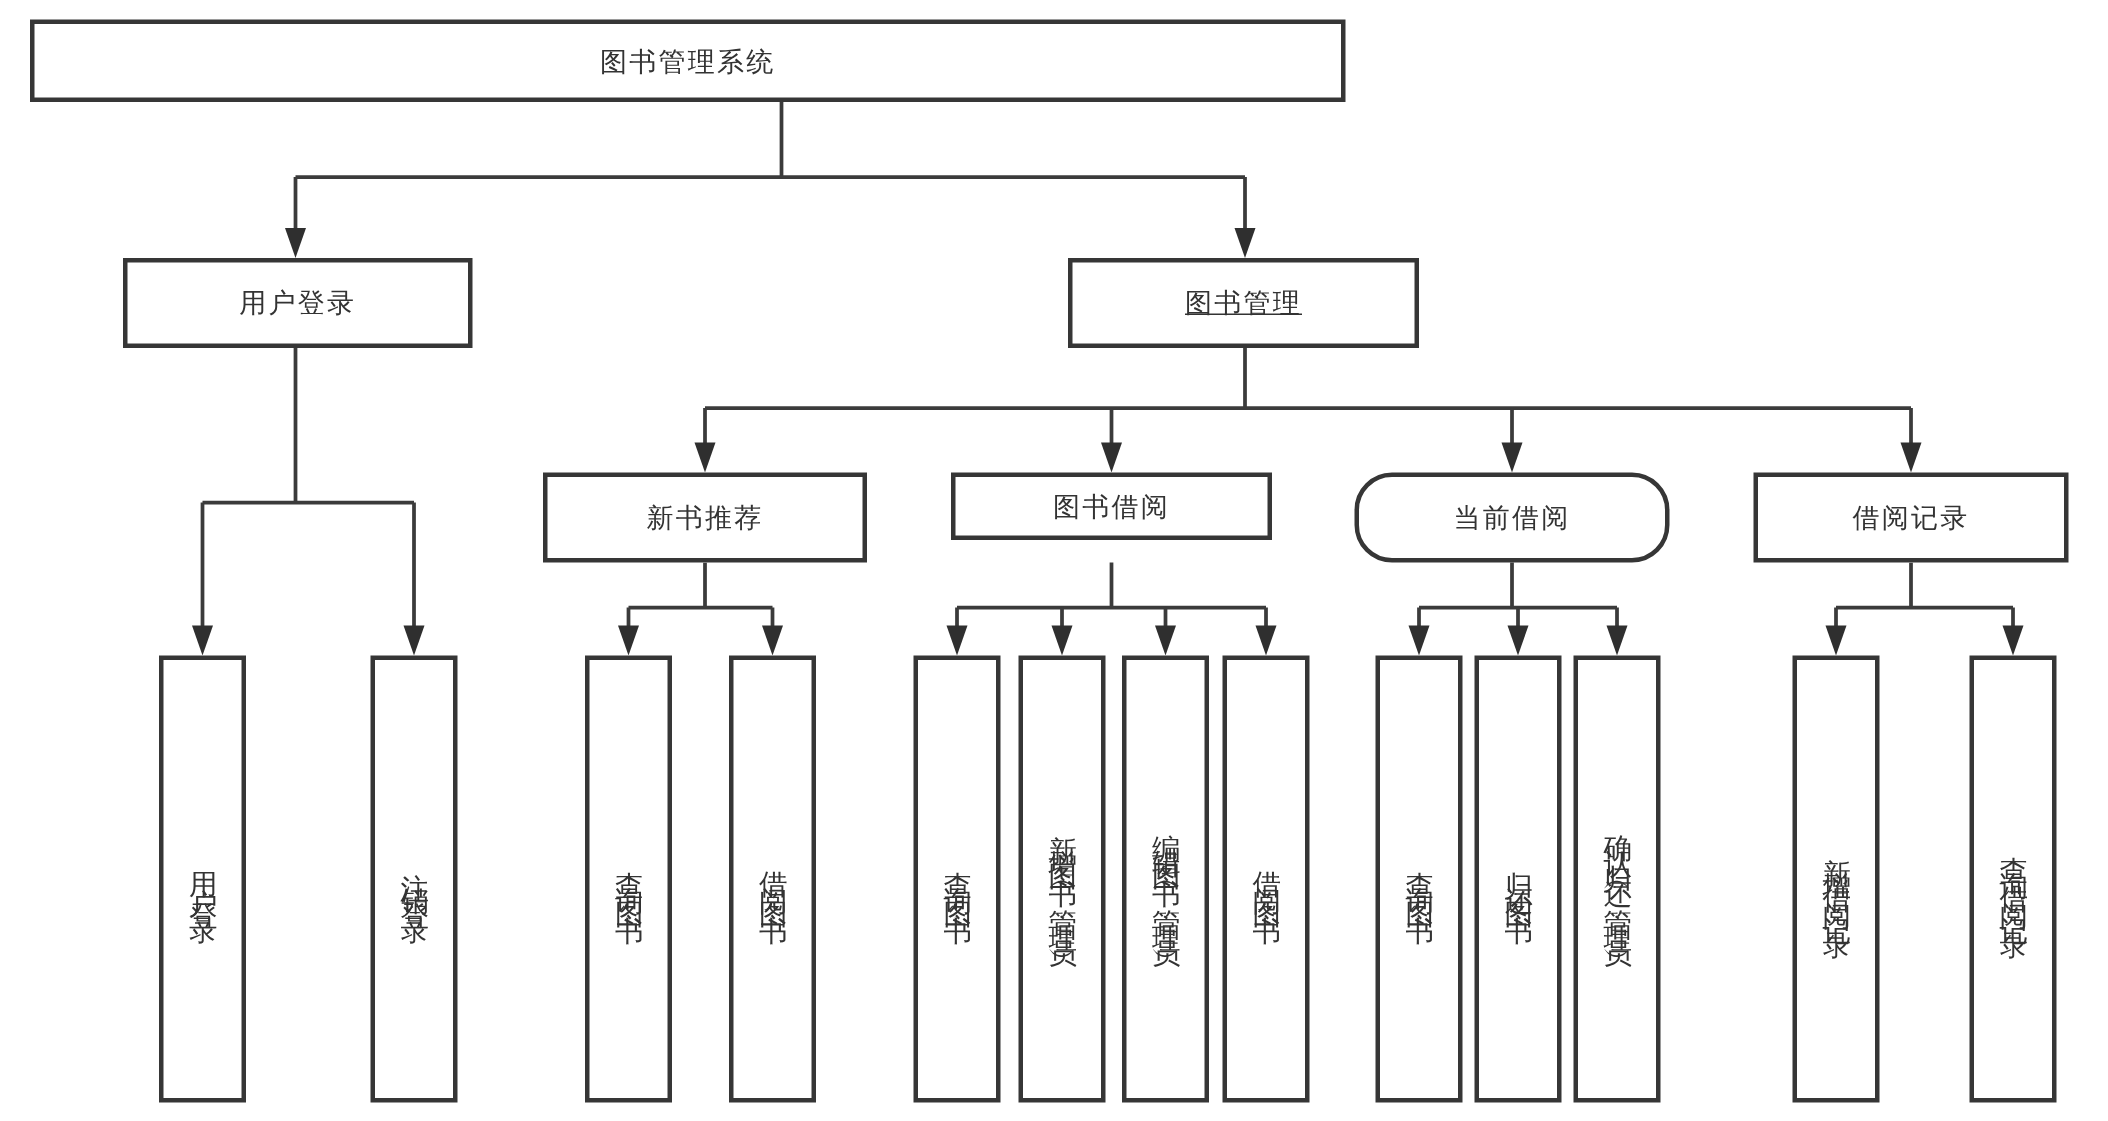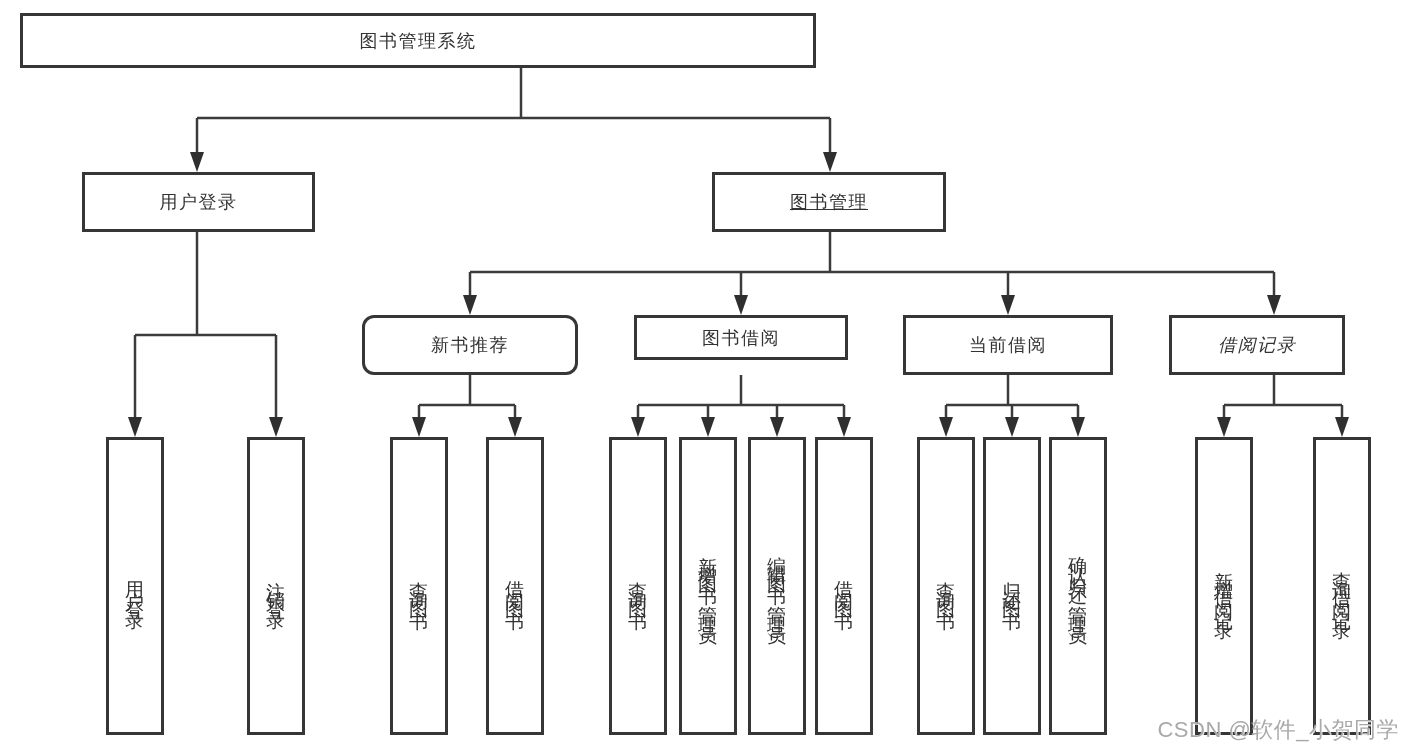--- a/index.html
+++ b/index.html
@@ -126,41 +126,41 @@
       <polygon points="770,417 784,417 777,437"></polygon>
       <polygon points="837,417 851,417 844,437"></polygon>
       <polygon points="939,417 953,417 946,437"></polygon>
       <polygon points="1005,417 1019,417 1012,437"></polygon>
       <polygon points="1071,417 1085,417 1078,437"></polygon>
       <polygon points="1217,417 1231,417 1224,437"></polygon>
       <polygon points="1335,417 1349,417 1342,437"></polygon>
     </g>
   </svg>
 
-  <div class="node hbox" style="left:20px; top:13px; width:796px; height:55px;">
+  <div class="node hbox" style="left:20px; top:13px; width:877px; height:55px;">
     <span>图书管理系统</span>
   </div>
 
   <div class="node hbox" style="left:82px; top:172px; width:233px; height:60px;">
     <span>用户登录</span>
   </div>
   <div class="node hbox" style="left:712px; top:172px; width:234px; height:60px;text-decoration:underline;">
     <span>图书管理</span>
   </div>
 
-  <div class="node hbox" style="left:362px; top:315px; width:216px; height:60px;border-radius:12px;">
+  <div class="node hbox" style="left:362px; top:315px; width:216px; height:60px;">
     <span>新书推荐</span>
   </div>
   <div class="node hbox" style="left:634px; top:315px; width:214px; height:45px;">
     <span>图书借阅</span>
   </div>
-  <div class="node hbox" style="left:903px; top:315px; width:210px; height:60px;">
+  <div class="node hbox" style="left:903px; top:315px; width:210px; height:60px;border-radius:25px;">
     <span>当前借阅</span>
   </div>
-  <div class="node hbox" style="left:1169px; top:315px; width:176px; height:60px;font-style:italic;">
+  <div class="node hbox" style="left:1169px; top:315px; width:210px; height:60px;">
     <span>借阅记录</span>
   </div>
 
   <div class="node vbox" style="left:106px; top:437px; width:58px; height:298px;">
     <span class="vtext">用户登录</span>
   </div>
   <div class="node vbox" style="left:247px; top:437px; width:58px; height:298px;">
     <span class="vtext">注销登录</span>
   </div>
 
@@ -194,15 +194,14 @@
     <span class="vtext">确认归还（管理员）</span>
   </div>
 
   <div class="node vbox" style="left:1195px; top:437px; width:58px; height:298px;">
     <span class="vtext">新增借阅记录</span>
   </div>
   <div class="node vbox" style="left:1313px; top:437px; width:58px; height:298px;">
     <span class="vtext">查询借阅记录</span>
   </div>
 
-  <div class="watermark">CSDN @软件_小贺同学</div>
 
 </div>
 
 </body></html>

